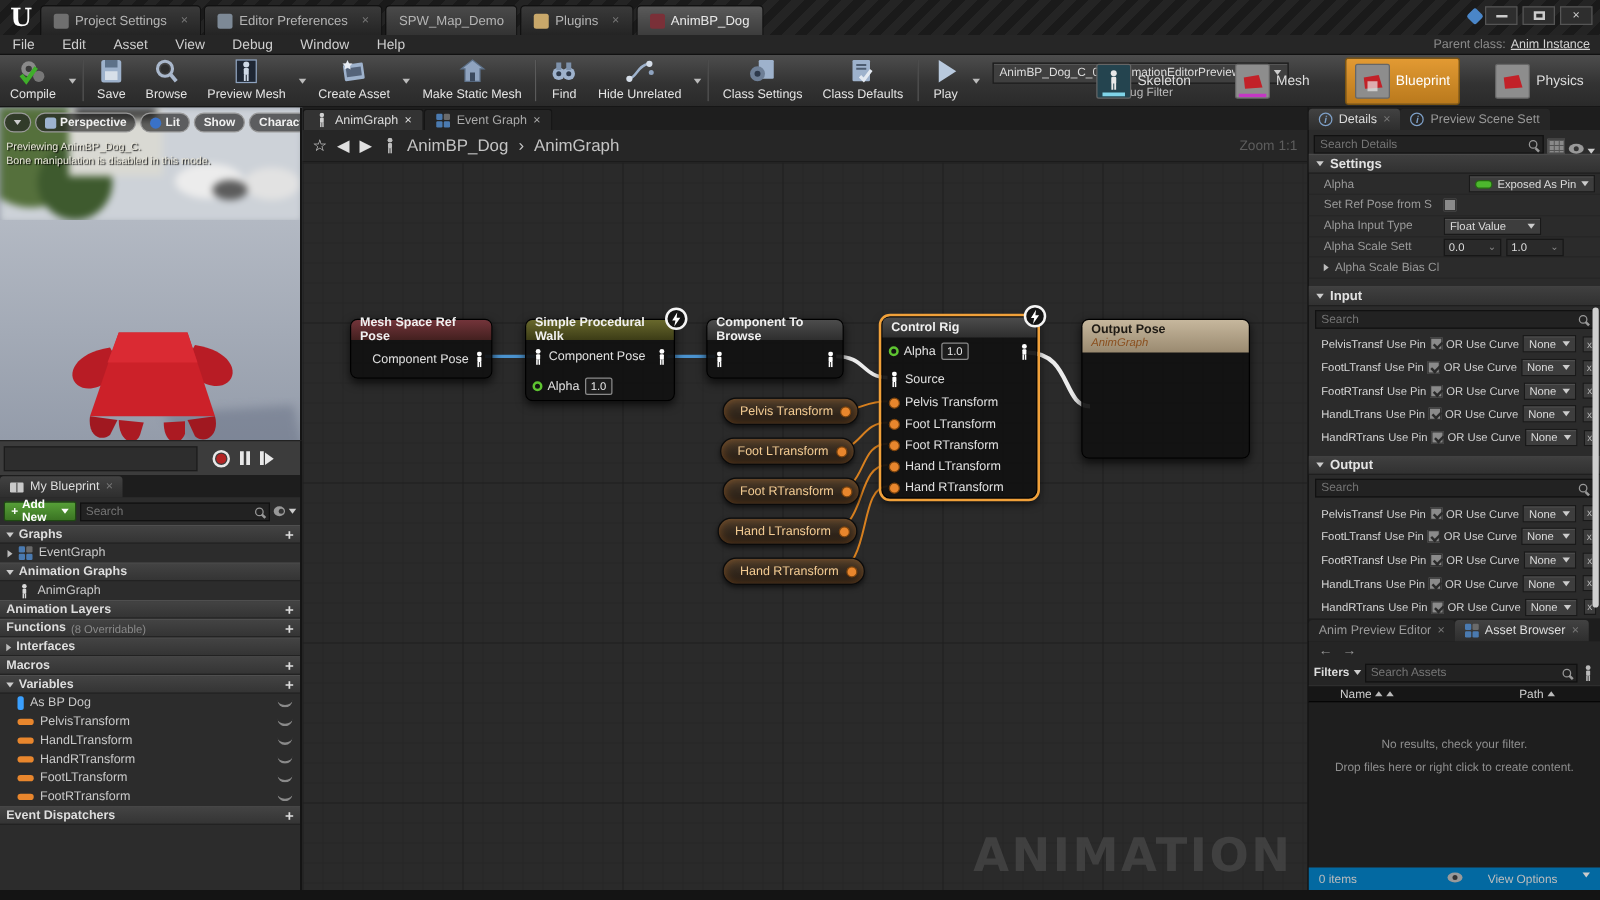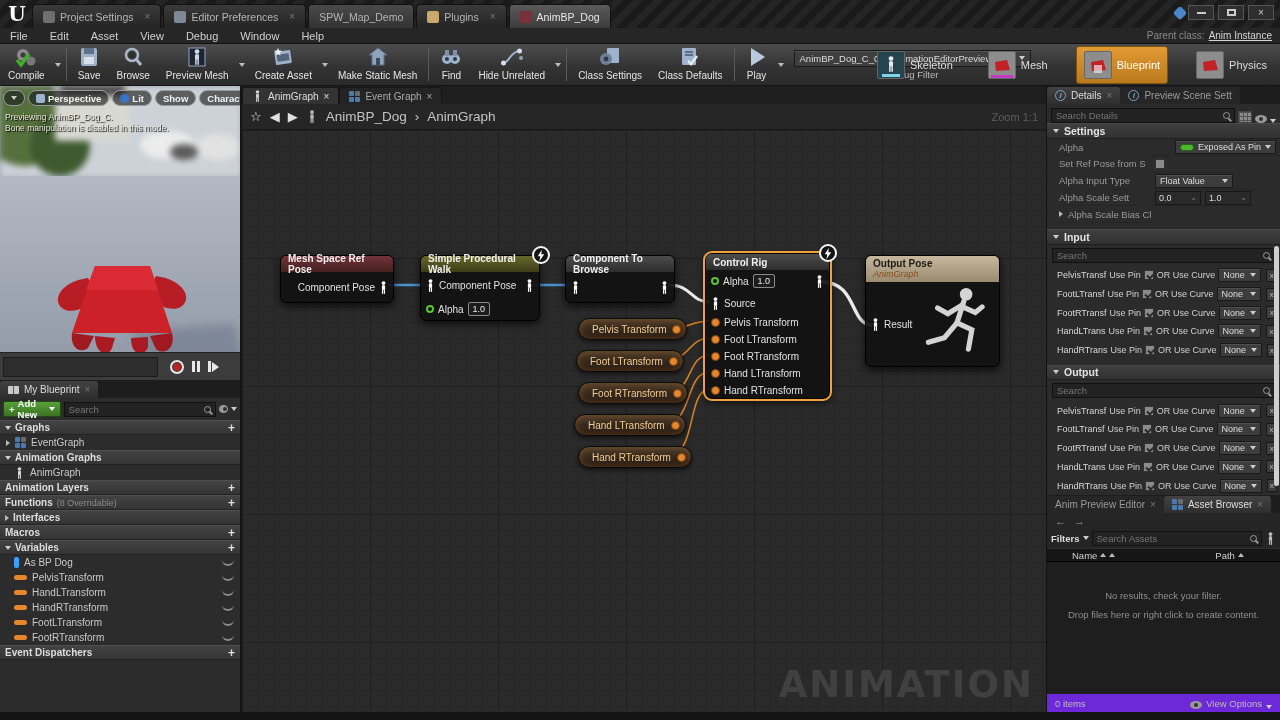--- a/index.html
+++ b/index.html
@@ -128,21 +128,21 @@
 .xbtn{width:13px;height:13px;background:#3d3d3d;border:1px solid #191919;color:#bbb;font-size:8px;display:flex;align-items:center;justify-content:center;margin-left:2px}
 .scroll{position:absolute;right:1px;width:5px;border-radius:3px;background:#cfcfcf}
 
 #abrowser{left:1046px;top:495px;width:234px;height:217px;background:#252525;border-left:1px solid #111;display:flex;flex-direction:column}
 #ab-tabs{height:18px;background:#1d1d1d;display:flex}
 #ab-nav{height:15px;display:flex;align-items:center;gap:8px;padding:0 8px;color:#9a9a9a;font-size:11px}
 #ab-filter{height:20px;display:flex;align-items:center;gap:3px;padding:0 4px}
 #filtersbtn{color:#ddd;font-size:9.5px;font-weight:bold;display:flex;align-items:center;gap:3px}
 #ab-cols{height:14px;background:#161616;display:flex;align-items:center;color:#cfcfcf;font-size:9.5px;border-top:1px solid #2e2e2e;border-bottom:1px solid #000}
 #ab-empty{flex:1;background:#1e1e1e;display:flex;flex-direction:column;align-items:center;padding-top:28px;gap:8px;color:#8f8f8f;font-size:9.5px}
-#ab-footer{height:18px;display:flex;align-items:center;padding:0 8px;color:#bdbdbd;font-size:9.5px;background:#6d28d9}
+#ab-footer{height:18px;display:flex;align-items:center;padding:0 8px;color:#bdbdbd;font-size:9.5px;background:#0369a1}
 .sortcaret{width:0;height:0;border-left:3px solid transparent;border-right:3px solid transparent;border-bottom:4px solid #bbb;display:inline-block;margin-left:3px}
 #bottombar{left:0;top:712px;width:1280px;height:8px;background:#141414}
 .itab{width:11px;height:11px;border-radius:50%;border:1.5px solid #7ea0c8;color:#7ea0c8;font-size:8px;display:flex;align-items:center;justify-content:center;font-style:italic;font-weight:bold;flex:none}
 </style>
 </head>
 <body>
 
 <svg width="0" height="0" style="position:absolute">
   <defs>
     <symbol id="i-person" viewBox="0 0 10 16">
@@ -654,36 +654,20 @@
         <svg width="10" height="13" viewBox="0 0 12 16">
           <use href="#i-bolt" fill="#fff"></use>
         </svg>
       </div>
 
     <div class="node" style="left:623px;top:125px;width:135px;height:112px">
       <div class="nhead h-tan">
         <div>Output Pose</div>
         <div class="sub">AnimGraph</div>
       </div>
-      <div class="prow" style="height:84px">
-        <svg class="ppin" viewBox="0 0 10 16">
-            <use href="#i-person" fill="#fff"></use>
-          </svg>
-        <span>Result</span>
-        <svg width="74" height="80" viewBox="0 0 60 70" style="margin-left:auto">
-          <g stroke="#d4d4d4" stroke-width="4.5" stroke-linecap="round" fill="none">
-            <line x1="36" y1="15" x2="30" y2="34"></line>
-            <polyline points="35,18 22,26 13,21"></polyline>
-            <polyline points="35,20 46,25 52,20"></polyline>
-            <polyline points="30,34 43,40 40,57"></polyline>
-            <polyline points="30,34 19,47 5,51"></polyline>
-          </g>
-          <circle cx="38" cy="9" r="5.5" fill="#d4d4d4"></circle>
-        </svg>
-      </div>
     </div>
 
     <div class="getter" style="left:336px;top:188px">
         <span>Pelvis Transform</span>
         <span class="opin"></span>
       </div>
     <div class="getter" style="left:334px;top:220px">
         <span>Foot LTransform</span>
         <span class="opin"></span>
       </div>
@@ -938,21 +922,21 @@
       <span class="sortcaret"></span>
     <span style="margin-left:100px">Path</span>
       <span class="sortcaret"></span>
   </div>
   <div id="ab-empty">
     <div>No results, check your filter.</div>
     <div>Drop files here or right click to create content.</div>
   </div>
   <div id="ab-footer">
     <span>0 items</span>
-    <span style="margin-left:auto;display:flex;align-items:flex-end;gap:4px">
+    <span style="margin-left:auto;display:flex;align-items:flex-start;gap:20px">
         <span class="eye"></span>
         <span>View Options</span>
         <span class="expd"></span>
       </span>
   </div>
 </div>
 
 <div id="bottombar" class="abs"></div>
 
 </body></html>

